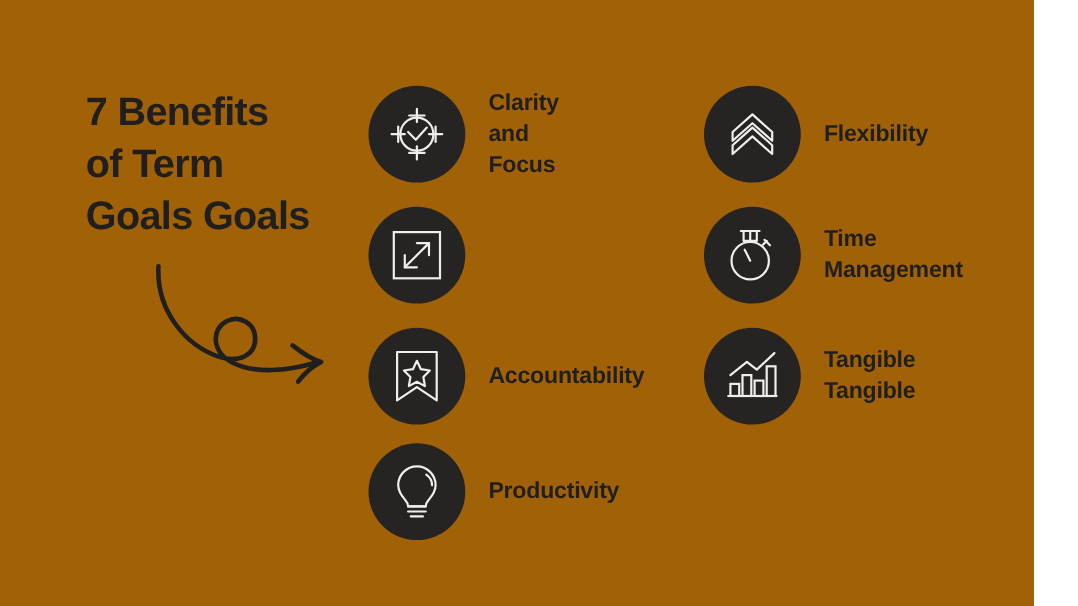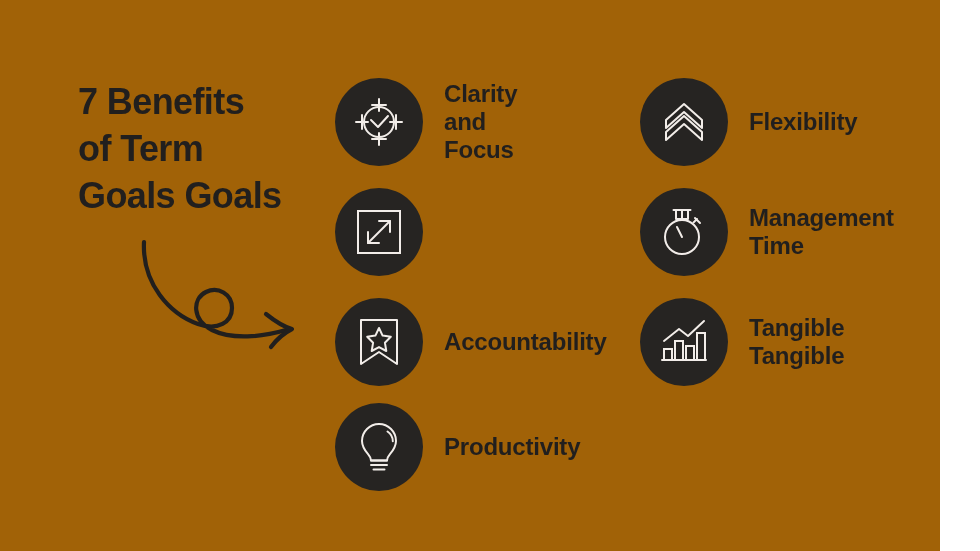--- a/index.html
+++ b/index.html
@@ -71,21 +71,21 @@
     justify-content: center;
   }
   .icon-circle svg {
     display: block;
   }
 
   .benefit-label {
     margin-left: 21px;
     font-family: "Liberation Sans", sans-serif;
     font-weight: bold;
-    font-size: 24px;
+    font-size: 21px;
     line-height: 28px;
     letter-spacing: -0.2px;
     color: #211F1E;
     max-width: 200px;
   }
   .benefit-label.wrap-narrow { max-width: 130px; }
   .benefit-label.wrap-mid    { max-width: 160px; }
   .benefit-label.nowrap      { white-space: nowrap; max-width: none; }
 
   
@@ -195,22 +195,22 @@
           <circle cx="23" cy="31" r="17" stroke="#F2EDE9" stroke-width="2"></circle>
           <rect x="17" y="4" width="12" height="9" stroke="#F2EDE9" stroke-width="2" stroke-linejoin="round" fill="none"></rect>
           <line x1="23" y1="4" x2="23" y2="13" stroke="#F2EDE9" stroke-width="2"></line>
           <line x1="14.5" y1="4" x2="31.5" y2="4" stroke="#F2EDE9" stroke-width="2" stroke-linecap="round"></line>
           <path d="M36 12 L41 17" stroke="#F2EDE9" stroke-width="2" stroke-linecap="round"></path>
           <path d="M34.5 16.5 L38 13" stroke="#F2EDE9" stroke-width="2" stroke-linecap="round"></path>
           <path d="M18 21 L23 31" stroke="#F2EDE9" stroke-width="2" stroke-linecap="round"></path>
         </svg>
       </div>
       <div class="benefit-label wrap-mid">
+        <div>Time</div>
         <div>Management</div>
-        <div>Time</div>
       </div>
     </div>
 
     <div class="benefit row-2">
       <div class="icon-circle">
         <svg width="52" height="48" viewBox="0 0 52 48" fill="none">
           <line x1="4" y1="42" x2="48" y2="42" stroke="#F2EDE9" stroke-width="2" stroke-linecap="round"></line>
           <rect x="6" y="31" width="8" height="11" stroke="#F2EDE9" stroke-width="2" fill="none"></rect>
           <rect x="17" y="23" width="8" height="19" stroke="#F2EDE9" stroke-width="2" fill="none"></rect>
           <rect x="28" y="28" width="8" height="14" stroke="#F2EDE9" stroke-width="2" fill="none"></rect>

